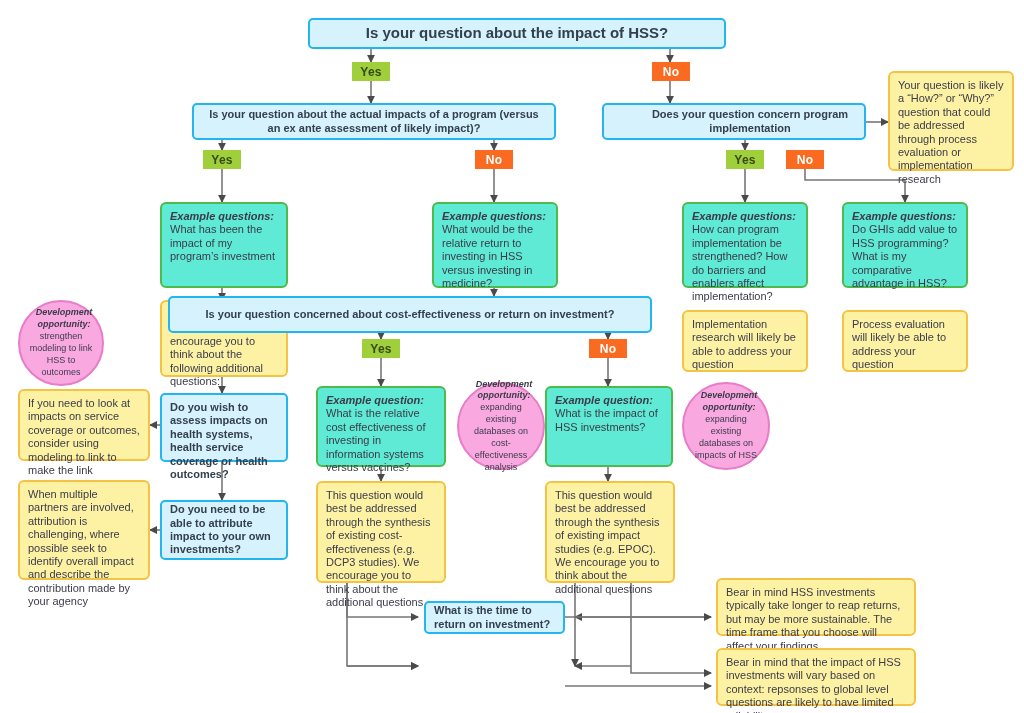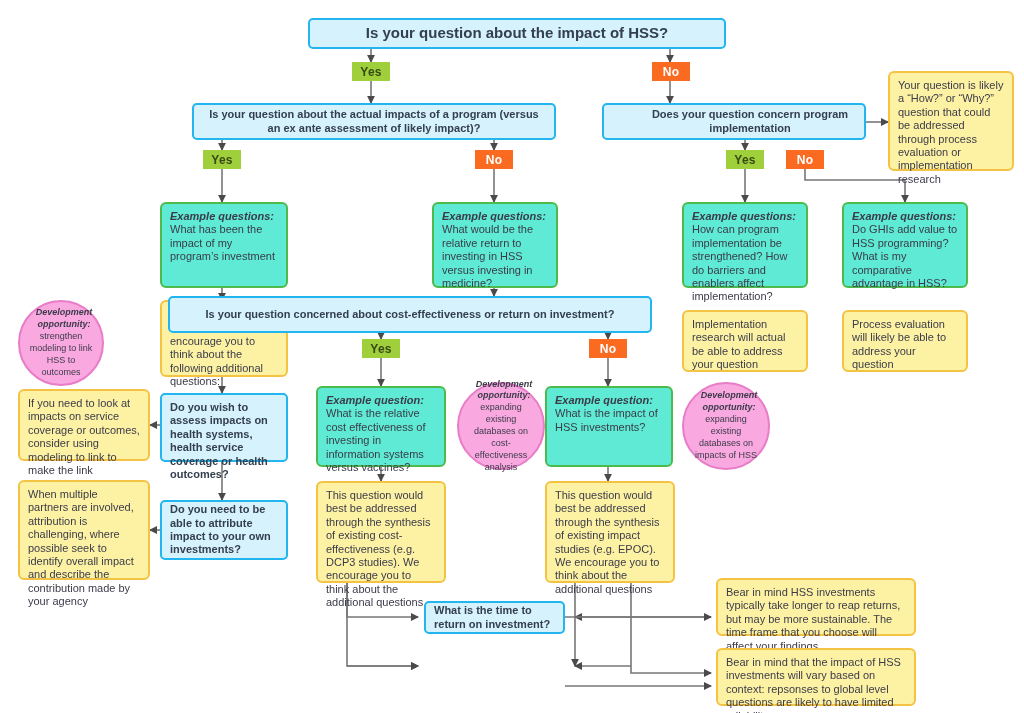--- a/index.html
+++ b/index.html
@@ -207,21 +207,21 @@
   </div>
 
   <div class="node green t11" style="left:842px;top:202px;width:126px;height:86px;">
     <span class="inner">
       <span class="ttl">Example  questions:</span>
       <span>Do GHIs add value to HSS programming? What is my comparative advantage in HSS?</span>
     </span>
   </div>
 
   <div class="node yellow t11" style="left:682px;top:310px;width:126px;height:62px;">
-    <span class="inner">Implementation research will actual be able to address your question</span>
+    <span class="inner">Implementation research will likely be able to address your question</span>
   </div>
 
   <div class="node yellow t11" style="left:842px;top:310px;width:126px;height:62px;">
     <span class="inner">Process evaluation will likely be able to address your question</span>
   </div>
 
   <div class="node yellow t11" style="left:160px;top:300px;width:128px;height:77px;">
     <span class="inner">Program evaluation is needed. We encourage you to think about the following additional questions:</span>
   </div>
 

